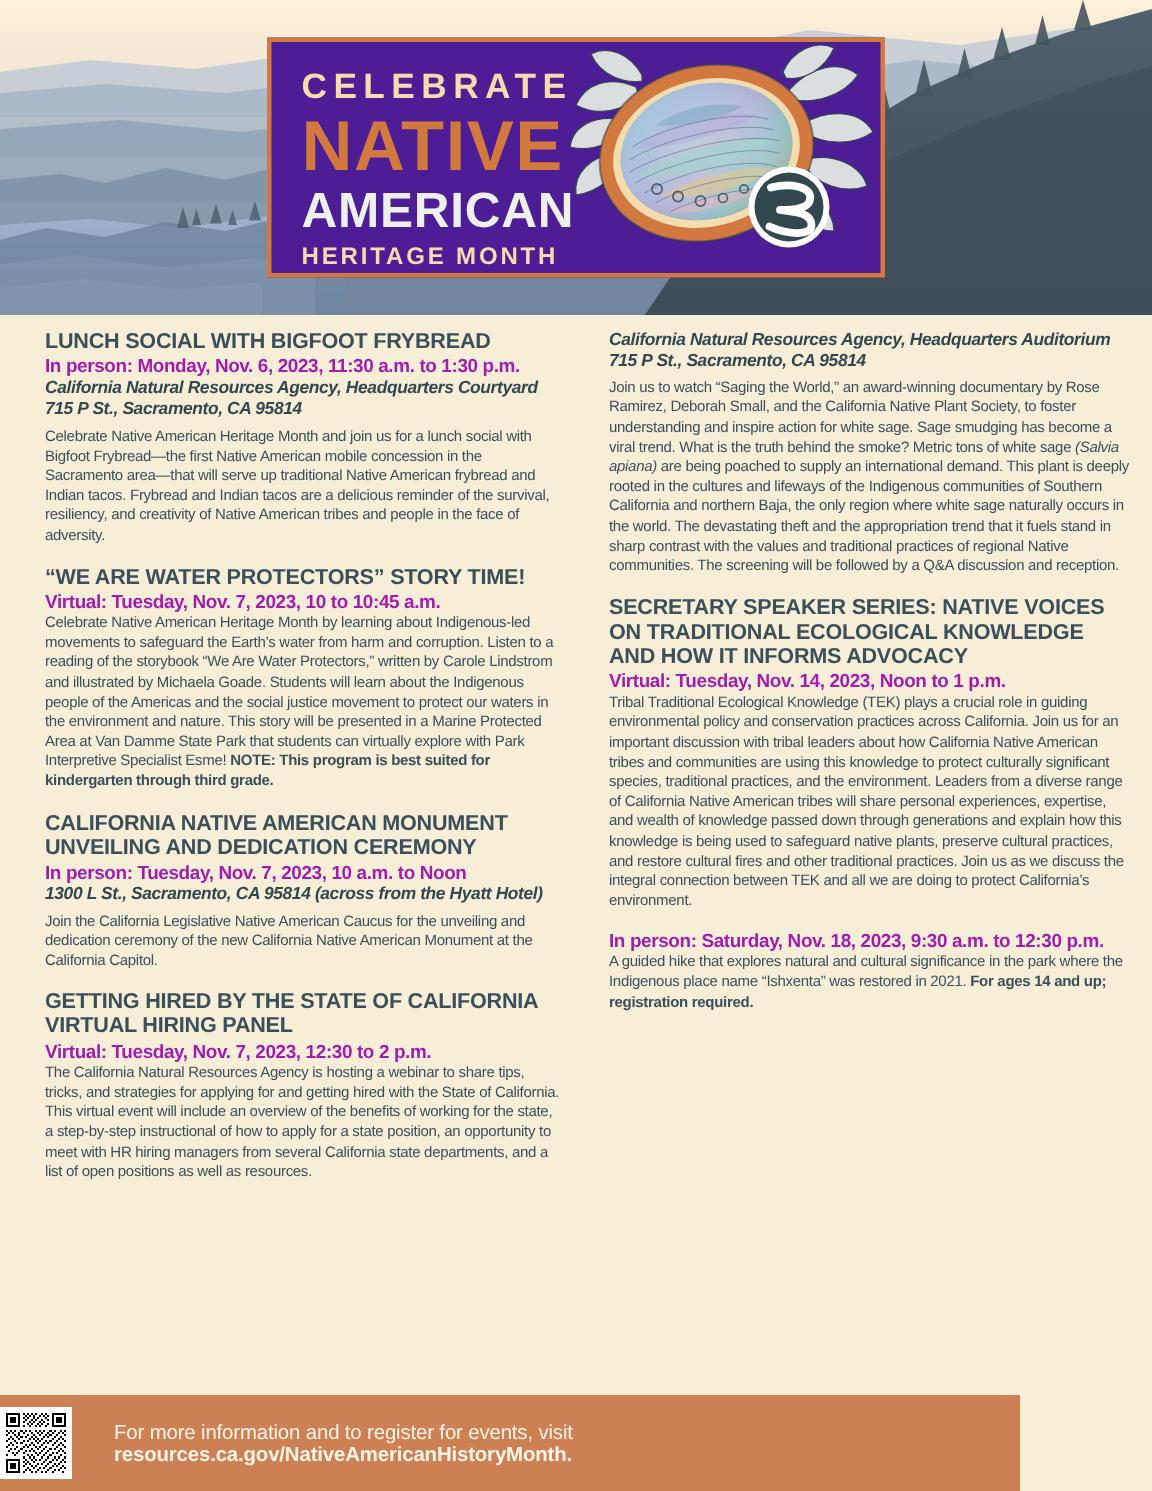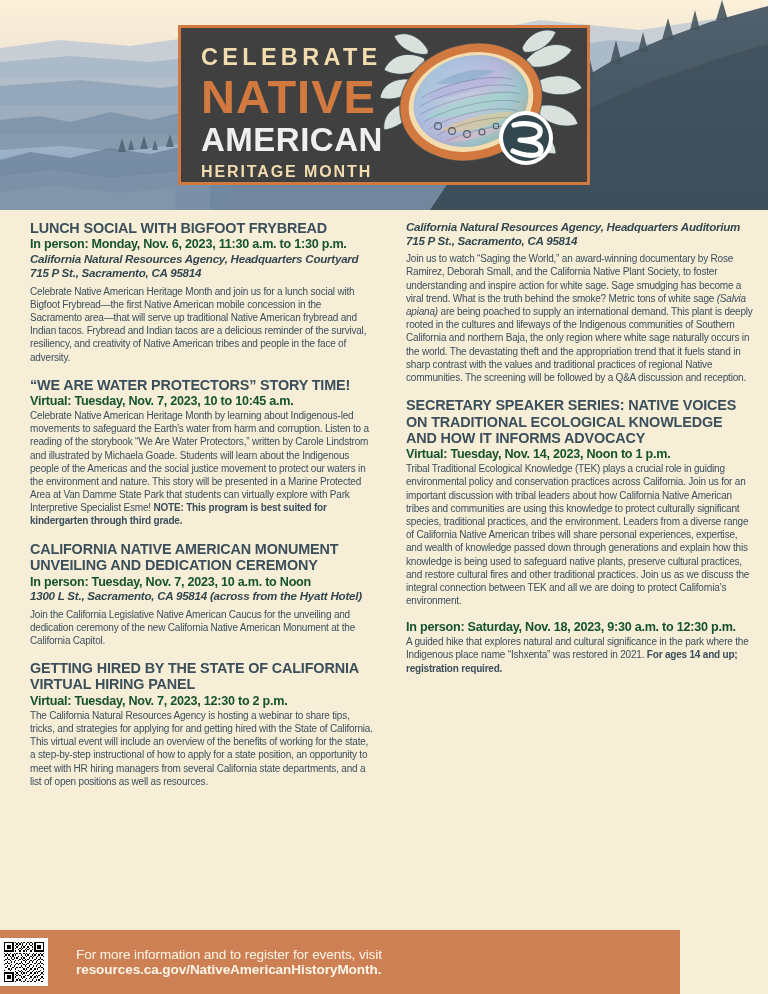--- a/index.html
+++ b/index.html
@@ -36,21 +36,21 @@
     display: block;
   }
 
   
   .logo-banner {
     position: absolute;
     left: 178px;
     top: 25px;
     width: 412px;
     height: 160px;
-    background: #404040;
+    background: #4c1d95;
     border: 3px solid #d2793f;
     box-sizing: border-box;
     overflow: hidden;
   }
   .logo-text {
     position: absolute;
     left: 20px;
     top: 10px;
     width: 205px;
   }
@@ -135,21 +135,21 @@
     line-height: 1.14;
     color: #3b4f5b;
     letter-spacing: -0.15px;
   }
   .ev-when {
     margin: 0;
     font-family: "Liberation Sans", sans-serif;
     font-size: 12.6px;
     font-weight: bold;
     line-height: 1.18;
-    color: #14532d;
+    color: #a21caf;
     letter-spacing: -0.25px;
   }
   .ev-venue {
     margin: 0;
     font-family: "Liberation Sans", sans-serif;
     font-size: 11.6px;
     font-weight: bold;
     font-style: italic;
     line-height: 1.22;
     color: #33474f;

